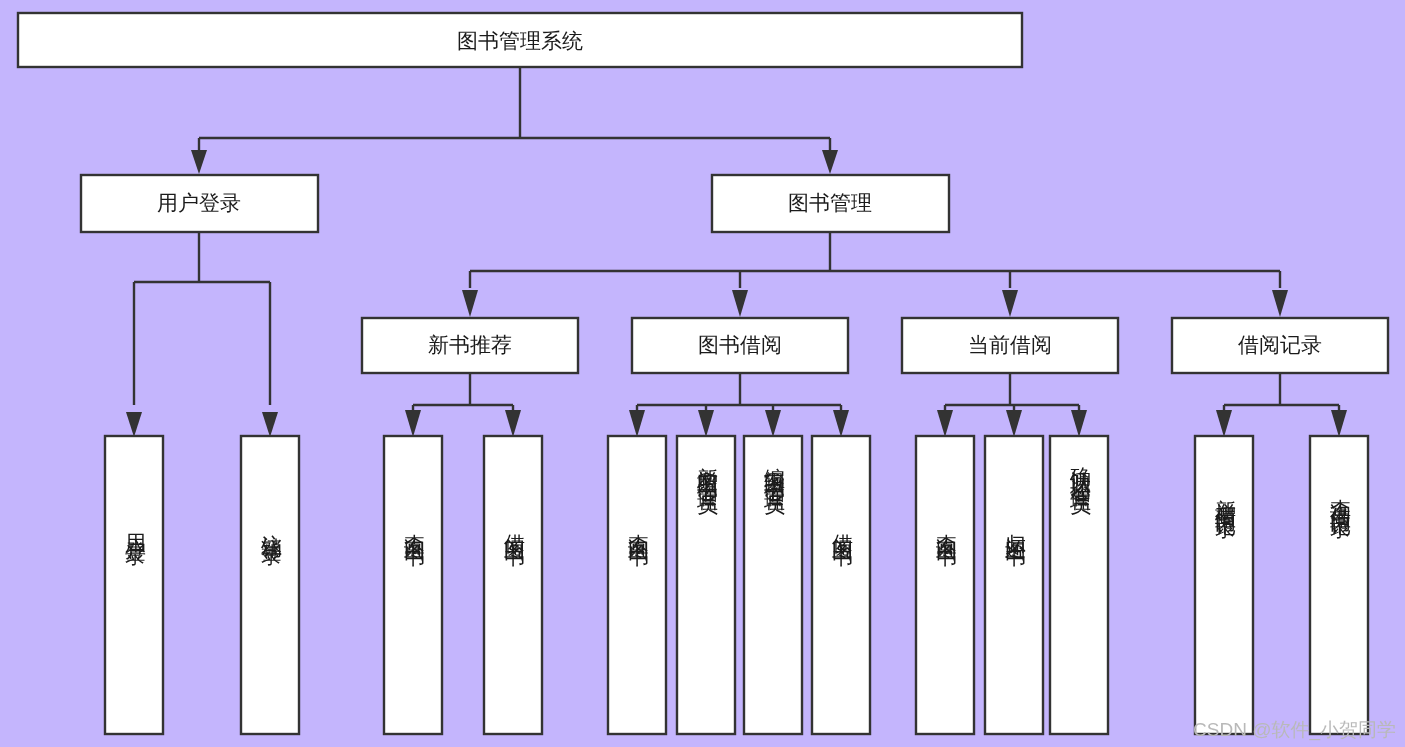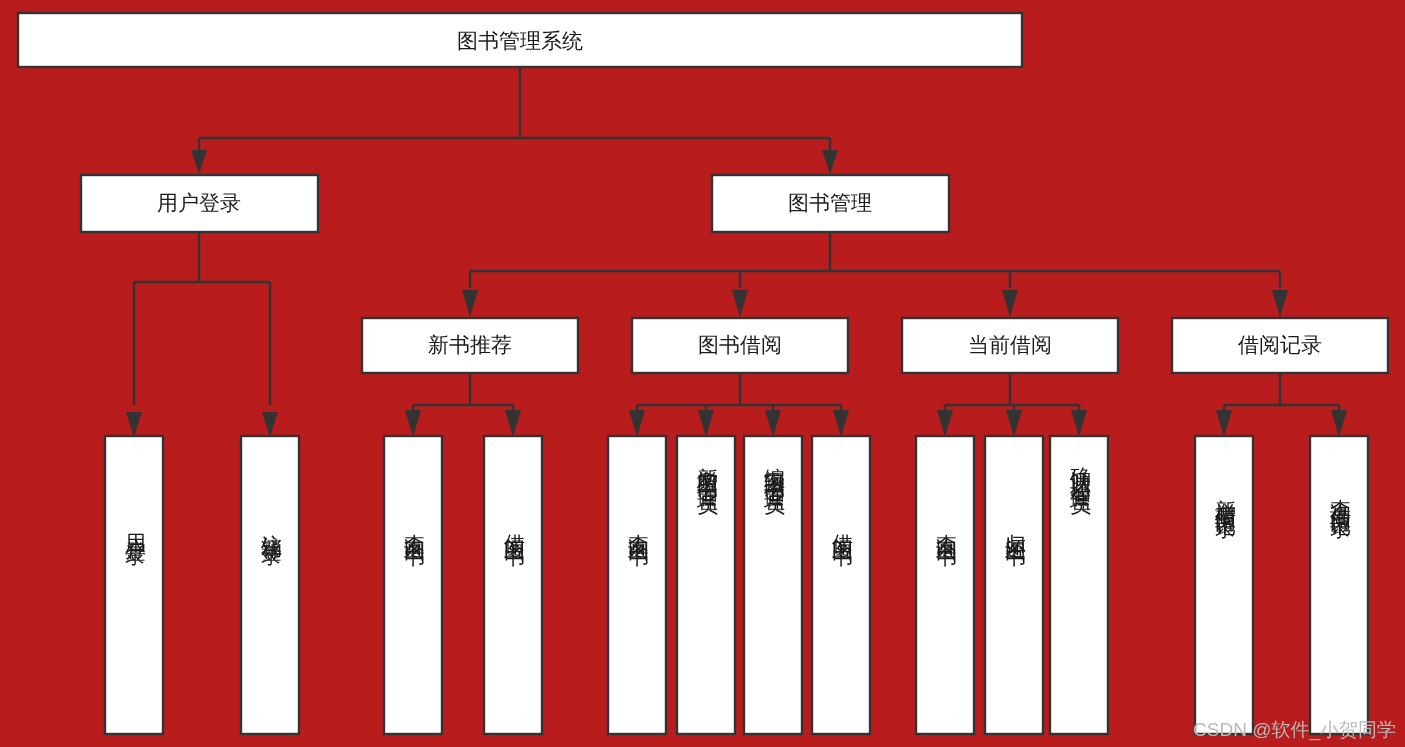--- a/index.html
+++ b/index.html
@@ -7,21 +7,21 @@
     padding: 0;
     background: #ffffff;
   }
   body {
     font-family: "Liberation Sans", "DejaVu Sans", sans-serif;
   }
   #diagram-root {
     position: relative;
     width: 1405px;
     height: 747px;
-    background: #b91c1c;
+    background: #c4b5fd;
     overflow: hidden;
   }
   svg.chart-svg {
     position: absolute;
     left: 0;
     top: 0;
     width: 1405px;
     height: 747px;
     display: block;
   }

